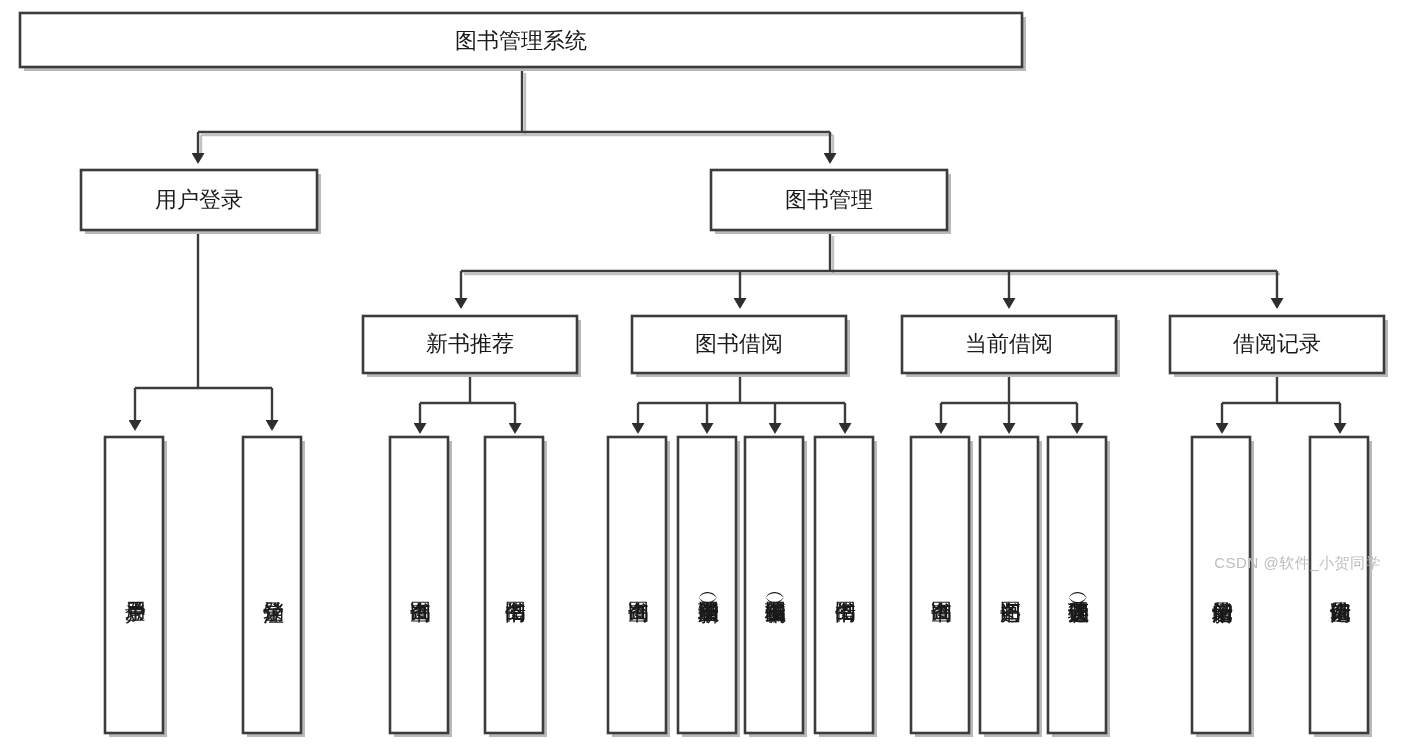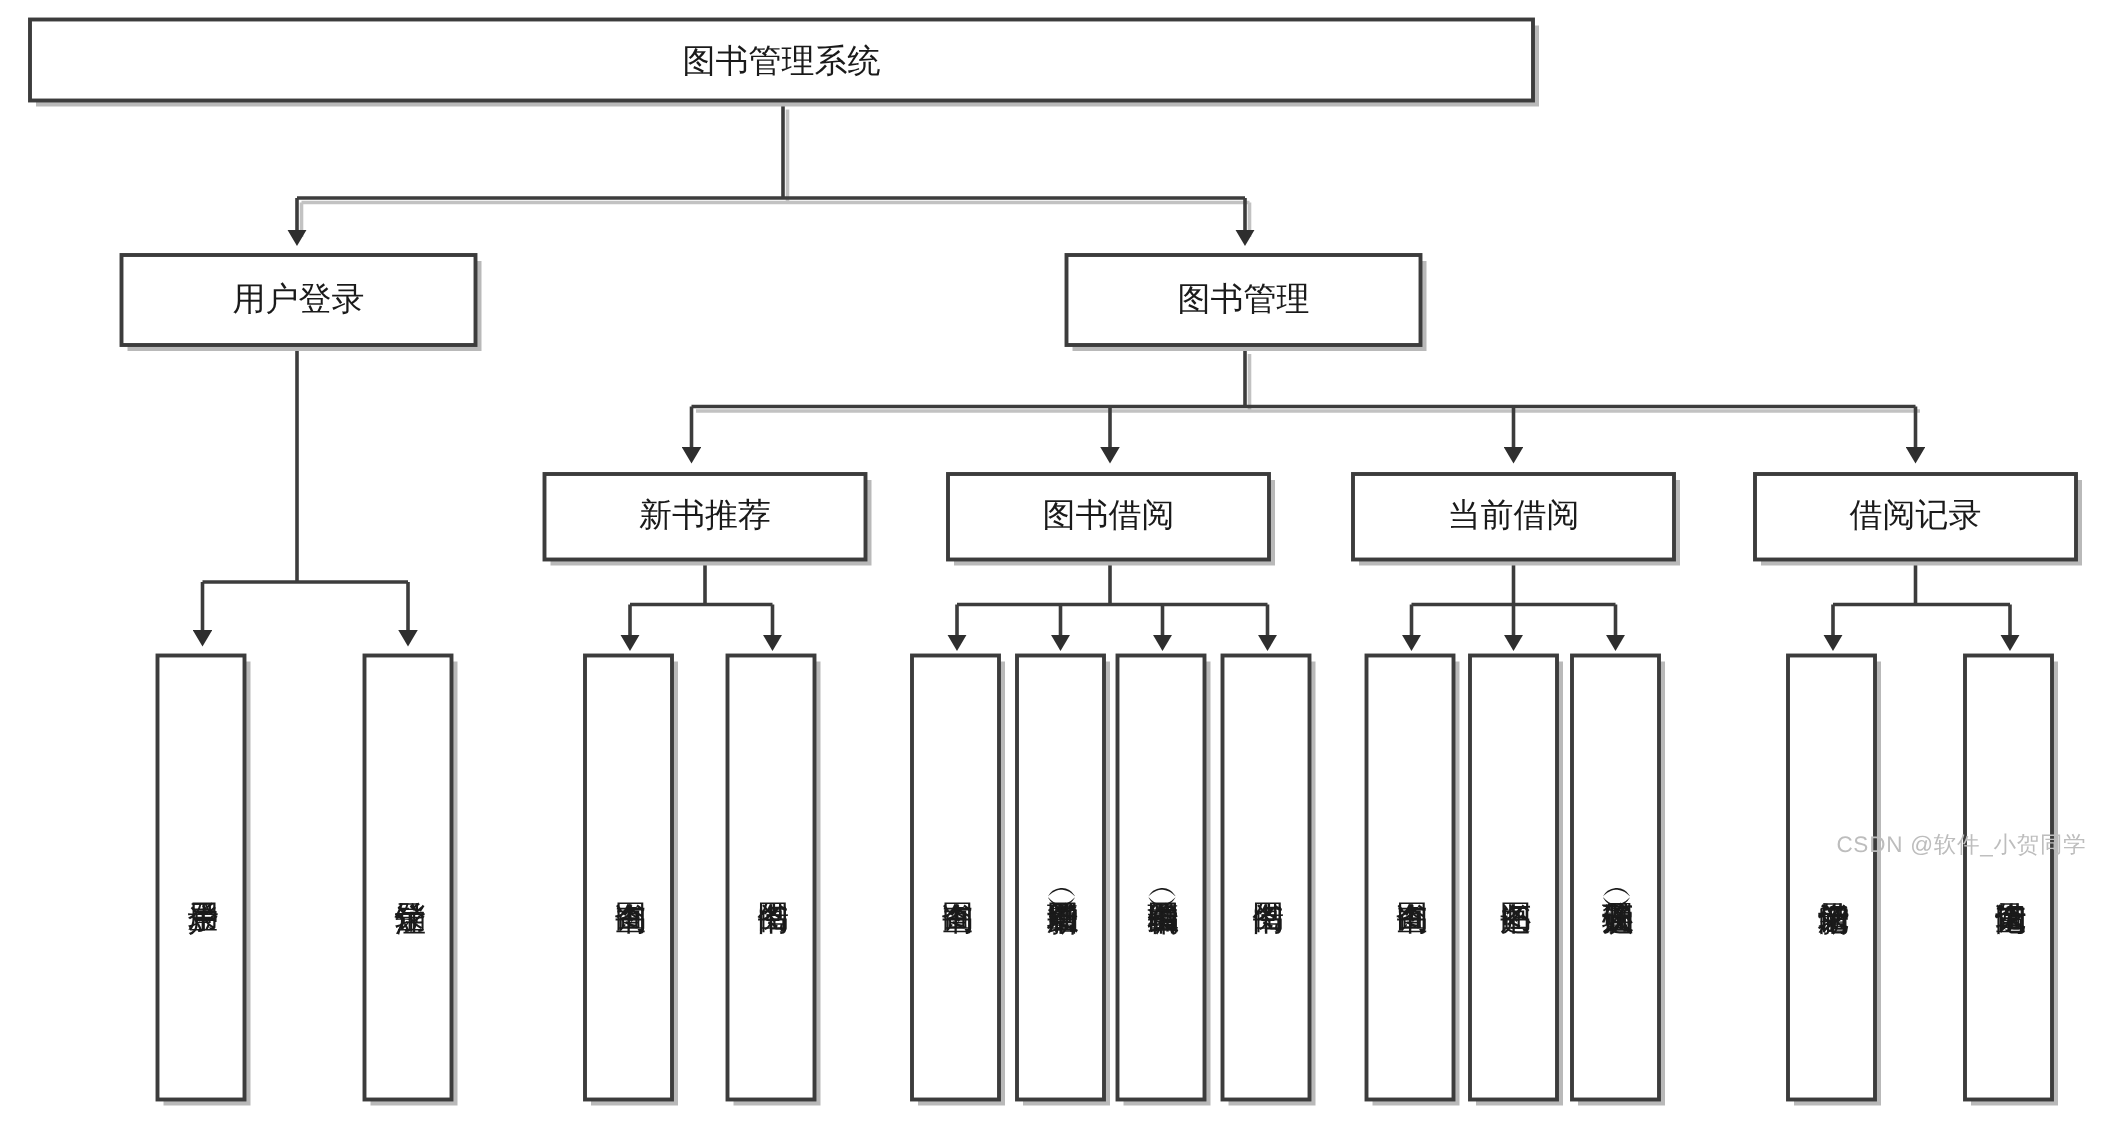--- a/index.html
+++ b/index.html
@@ -9,21 +9,21 @@
   svg{position:absolute;top:0;left:0;}
   .node-box{fill:#ffffff;stroke:#3c3c3c;stroke-width:2.6;}
   .node-shadow{fill:#b9b9b9;}
   .conn{stroke:#3c3c3c;stroke-width:2.4;fill:none;stroke-linecap:butt;}
   .conn-shadow{stroke:#c2c2c2;stroke-width:2.4;fill:none;}
   .arrow-head{fill:#2e2e2e;}
   .lbl{fill:#1a1a1a;font-family:"Liberation Sans","DejaVu Sans",sans-serif;
        text-anchor:middle;dominant-baseline:middle;}
   .lbl-h{font-size:22px;}
   .lbl-v{font-size:21px;writing-mode:vertical-rl;text-orientation:upright;}
-  .watermark{position:absolute;right:14px;bottom:6px;color:#bdbdbd;
+  .watermark{position:absolute;right:24px;bottom:6px;color:#bdbdbd;
              font-size:15px;font-family:"Liberation Sans","DejaVu Sans",sans-serif;
              letter-spacing:.5px;white-space:nowrap;}
 </style>
 </head>
 <body>
 
 <div id="diagram-root">
 
   <svg width="1405" height="747" viewBox="0 0 1405 747">
 

